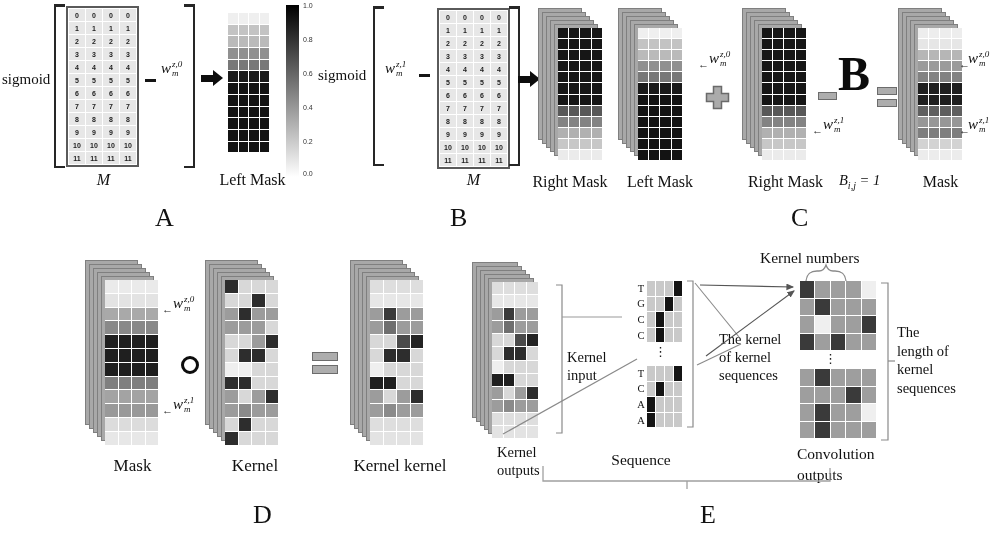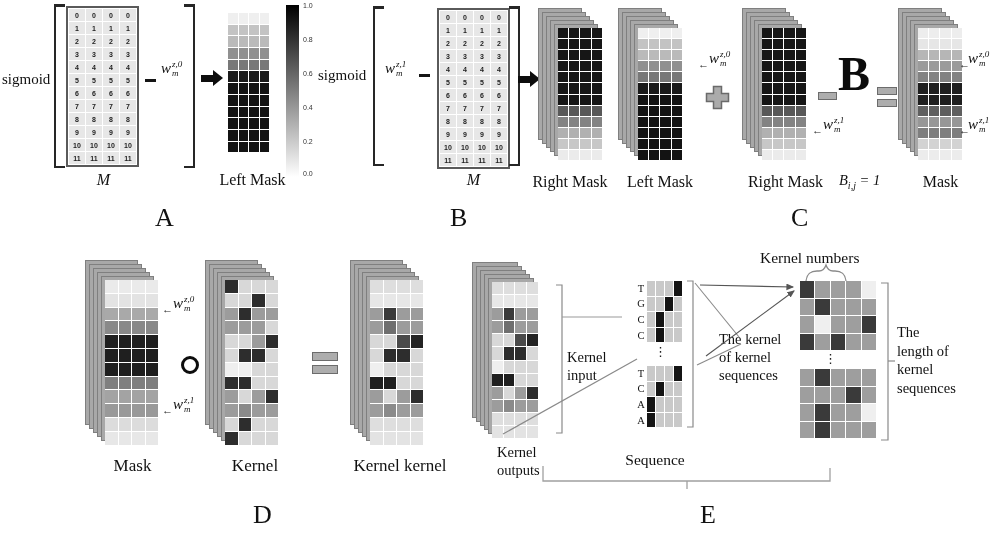--- a/index.html
+++ b/index.html
@@ -1207,21 +1207,25 @@
         <div class="gcell" style="background: rgb(158, 158, 158);"></div>
         <div class="gcell" style="background: rgb(158, 158, 158);"></div>
       </div>
     </div>
   <div class="ml" style="left:897px;top:323px;line-height:18.5px">
     <div>The</div>
     <div>length of</div>
     <div>kernel</div>
     <div>sequences</div>
   </div>
-  <div class="lab sm" style="left:590px;top:451px;width:130px">Sequence</div>
+  <div class="ml" style="left:797px;top:443px;font-size:15.5px;line-height:21px">
+    <div>Convolution</div>
+    <div>outputs</div>
+  </div>
+  <div class="lab sm" style="left:576px;top:451px;width:130px">Sequence</div>
   <div class="panel-letter" style="left:700px;top:500px">E</div>
 
   <svg class="overlay" width="1000" height="534" viewBox="0 0 1000 534">
     <defs>
       <marker id="ah" markerWidth="8" markerHeight="8" refX="6" refY="3" orient="auto">
         <path d="M0,0 L7,3 L0,6 Z" fill="#555"></path>
       </marker>
     </defs>
     <polyline points="556,285 562,285 562,433 556,433" fill="none" stroke="#8a8a8a" stroke-width="1.2"></polyline>
     <line x1="562" y1="317" x2="622" y2="317" stroke="#999" stroke-width="1.2"></line>

